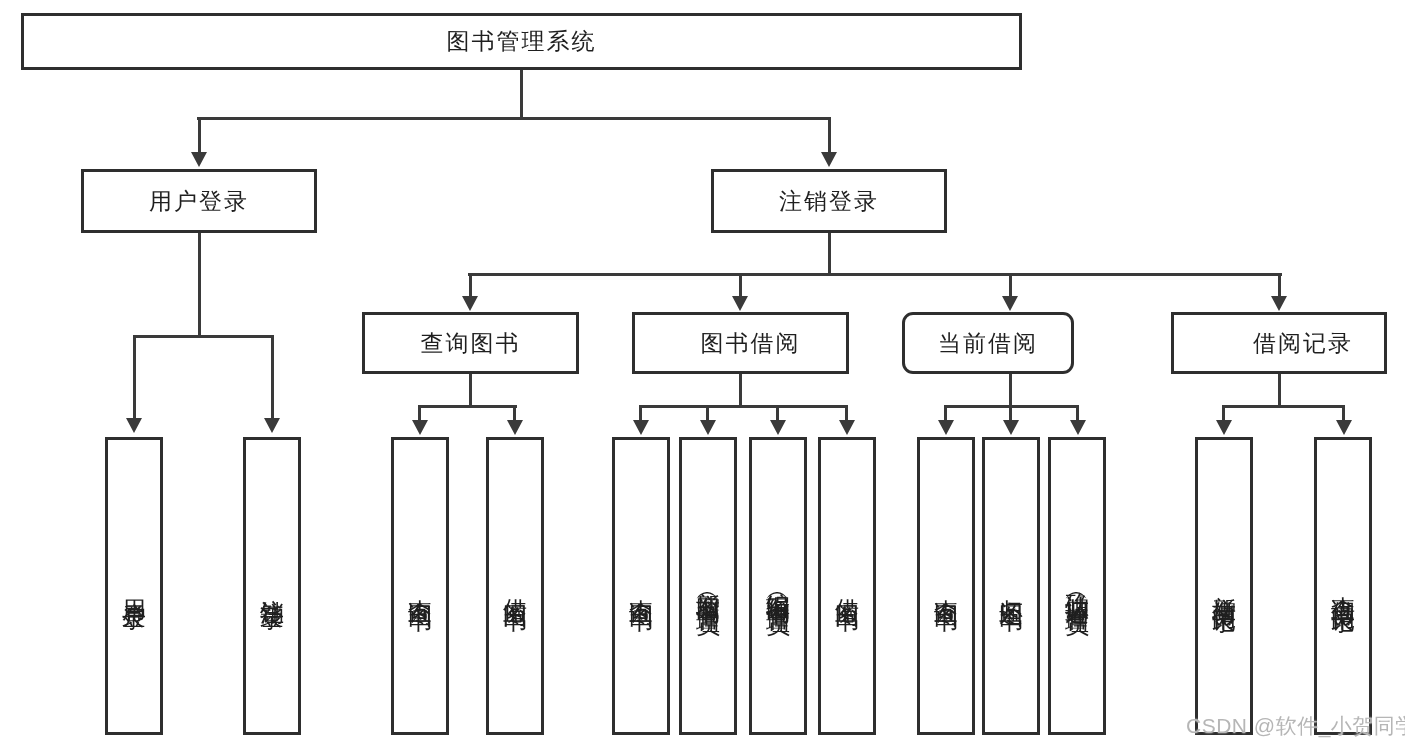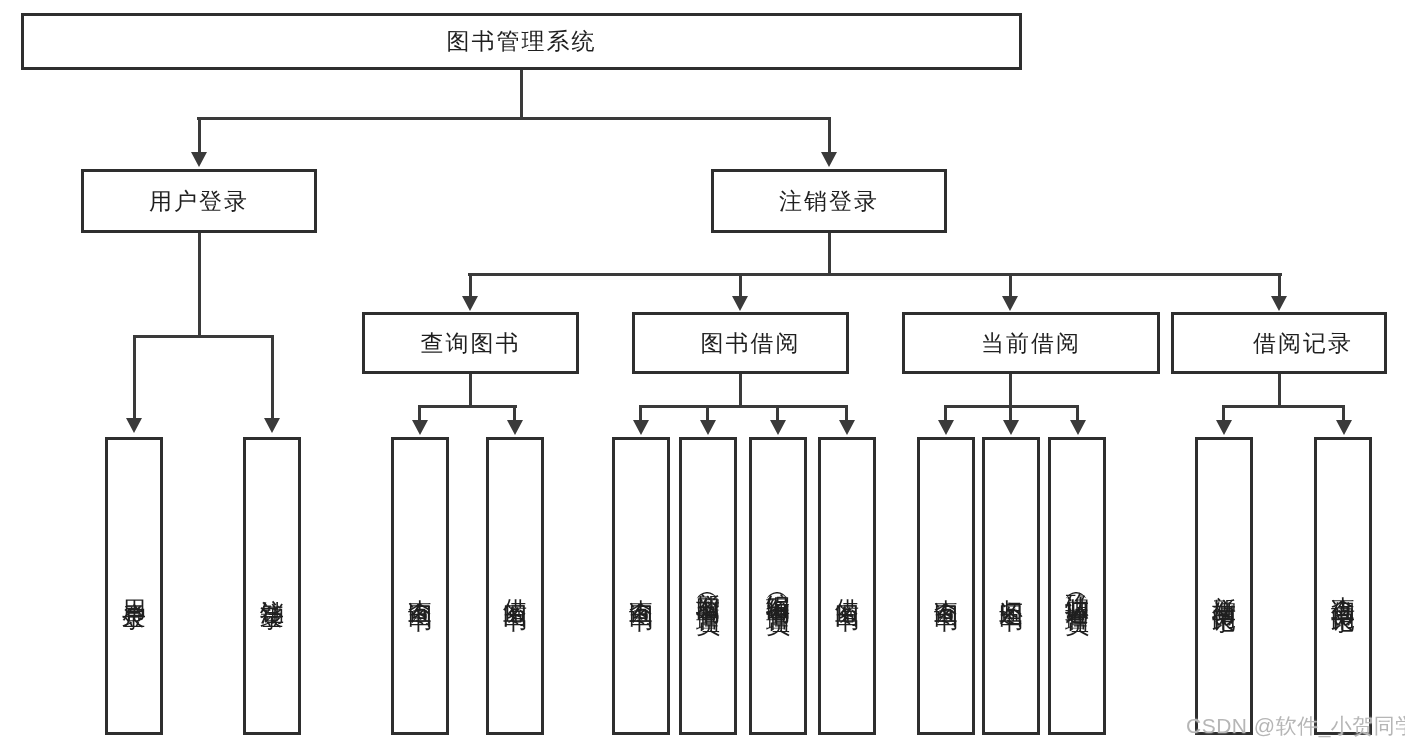--- a/index.html
+++ b/index.html
@@ -119,21 +119,21 @@
   <div class="node h" style="left:711px;top:169px;width:236px;height:64px;">
     <span>注销登录</span>
   </div>
 
   <div class="node h" style="left:362px;top:312px;width:217px;height:62px;">
     <span>查询图书</span>
   </div>
   <div class="node h" style="left:632px;top:312px;width:217px;height:62px;padding-left:20px;">
     <span>图书借阅</span>
   </div>
-  <div class="node h" style="left:902px;top:312px;width:258px;height:62px;">
+  <div class="node h" style="left:902px;top:312px;width:172px;height:62px;border-radius:11px;">
     <span>当前借阅</span>
   </div>
   <div class="node h" style="left:1171px;top:312px;width:216px;height:62px;padding-left:48px;">
     <span>借阅记录</span>
   </div>
 
   <div class="node leaf" style="left:105px;">
     <span class="vtext">用户登录</span>
   </div>
   <div class="node leaf" style="left:243px;">

